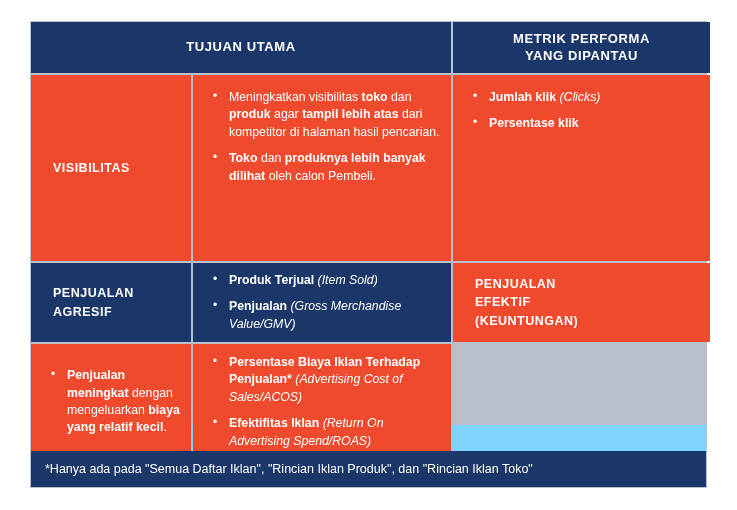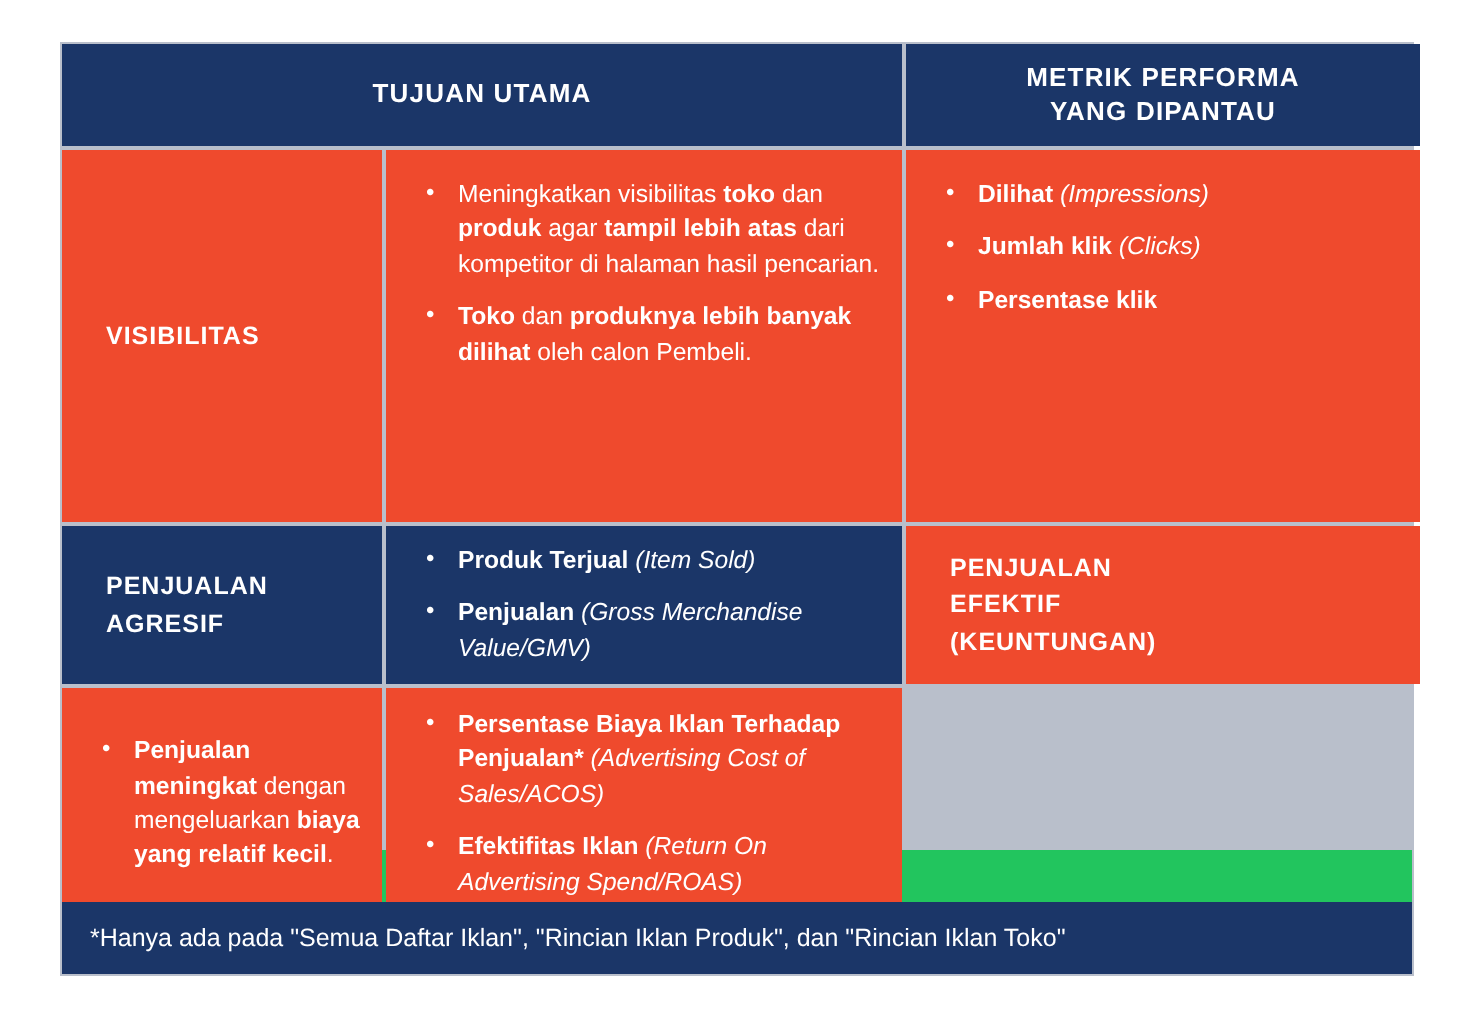--- a/index.html
+++ b/index.html
@@ -23,21 +23,21 @@
 
   
   #table-frame {
     position: absolute;
     left: 30px;
     top: 21px;
     width: 677px;
     height: 467px;
     box-sizing: border-box;
     border: 1px solid #b9bfcb;
-    background: #22c55e;
+    background: #7dd3fc;
   }
 
   .grid {
     display: grid;
     grid-template-columns: 160px 258px 257px;
     grid-template-rows: 51px 186px 79px 116px;
     column-gap: 2px;
     row-gap: 2px;
     width: 100%;
     height: 403px;
@@ -162,21 +162,20 @@
         <span class="label-text" id="lbl-0">VISIBILITAS</span>
       </div>
       <div class="cell orange list-cell top-align">
         <ul class="bullets" id="obj-0">
             <li><span>Meningkatkan visibilitas </span><span class="b">toko</span><span> dan </span><span class="b">produk</span><span> agar </span><span class="b">tampil lebih atas</span><span> dari kompetitor di halaman hasil pencarian.</span></li>
             <li><span class="b">Toko</span><span> dan </span><span class="b">produknya lebih banyak dilihat</span><span> oleh calon Pembeli.</span></li>
           </ul>
       </div>
       <div class="cell orange list-cell top-align">
         <ul class="bullets metrics" id="met-0">
-            <li><span class="b">Dilihat</span><span> </span><span class="i">(Impressions)</span></li>
             <li><span class="b">Jumlah klik</span><span> </span><span class="i">(Clicks)</span></li>
             <li><span class="b">Persentase klik</span><br></li>
           </ul>
       </div>
 
       <div class="cell navy label-cell">
         <span class="label-text" id="lbl-1">PENJUALAN
 AGRESIF</span>
       </div>
       <div class="cell navy list-cell">

